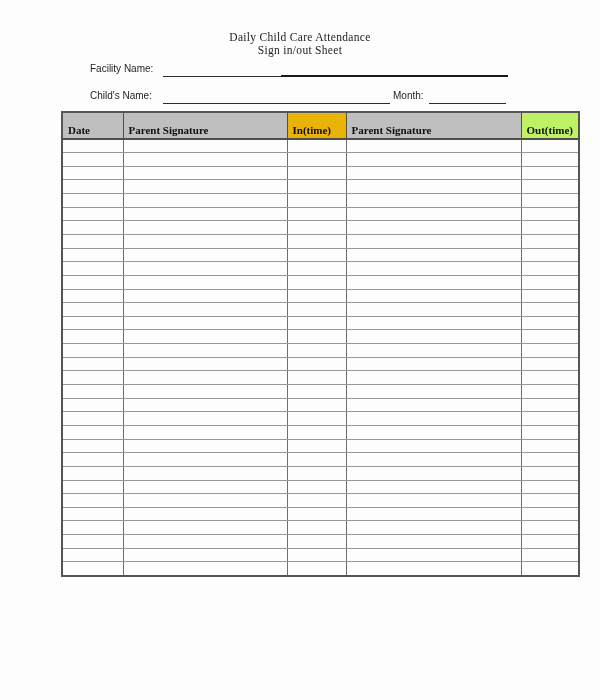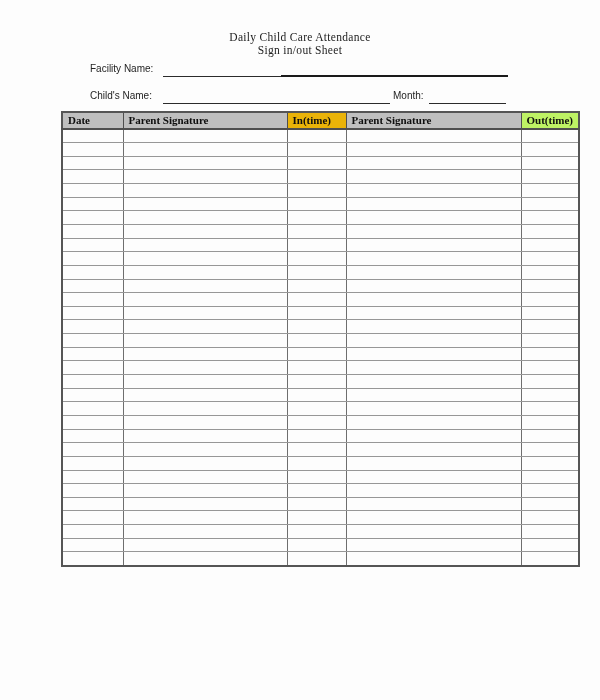--- a/index.html
+++ b/index.html
@@ -43,21 +43,21 @@
     table-layout:fixed;
     border:2px solid #555;
   }
   .att th {
     font-family:"Liberation Serif", serif;
     font-weight:bold;
     font-size:11px;
     text-align:left;
     color:#0e0e0e;
     height:16px;
-    padding:1px 3px 2px 5px;
+    padding:11px 3px 2px 5px;
     border:1px solid #4f4f4f;
     border-bottom-width:2px;
     white-space:nowrap;
     overflow:hidden;
     margin-top:34px;
   }
   .att td {
     height:13.65px;
     padding:0;
     border-top:1px solid #979797;

